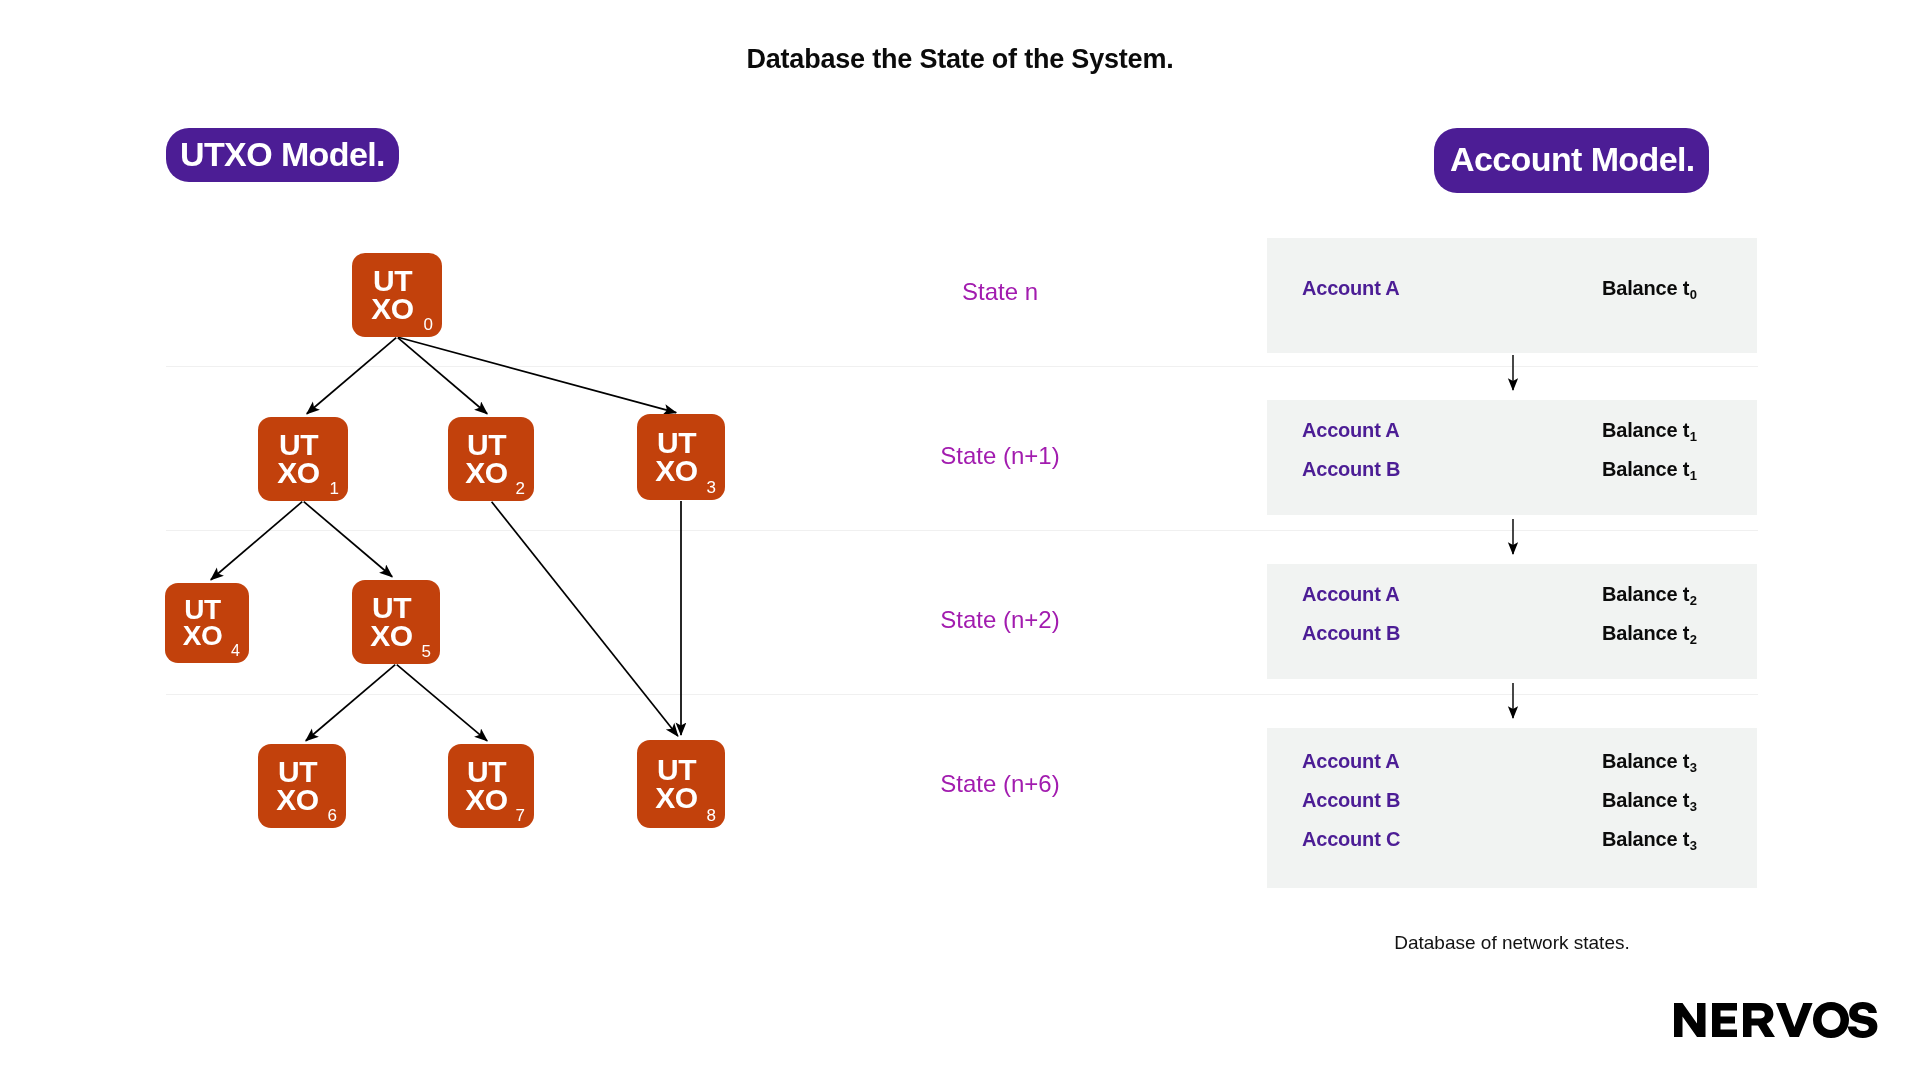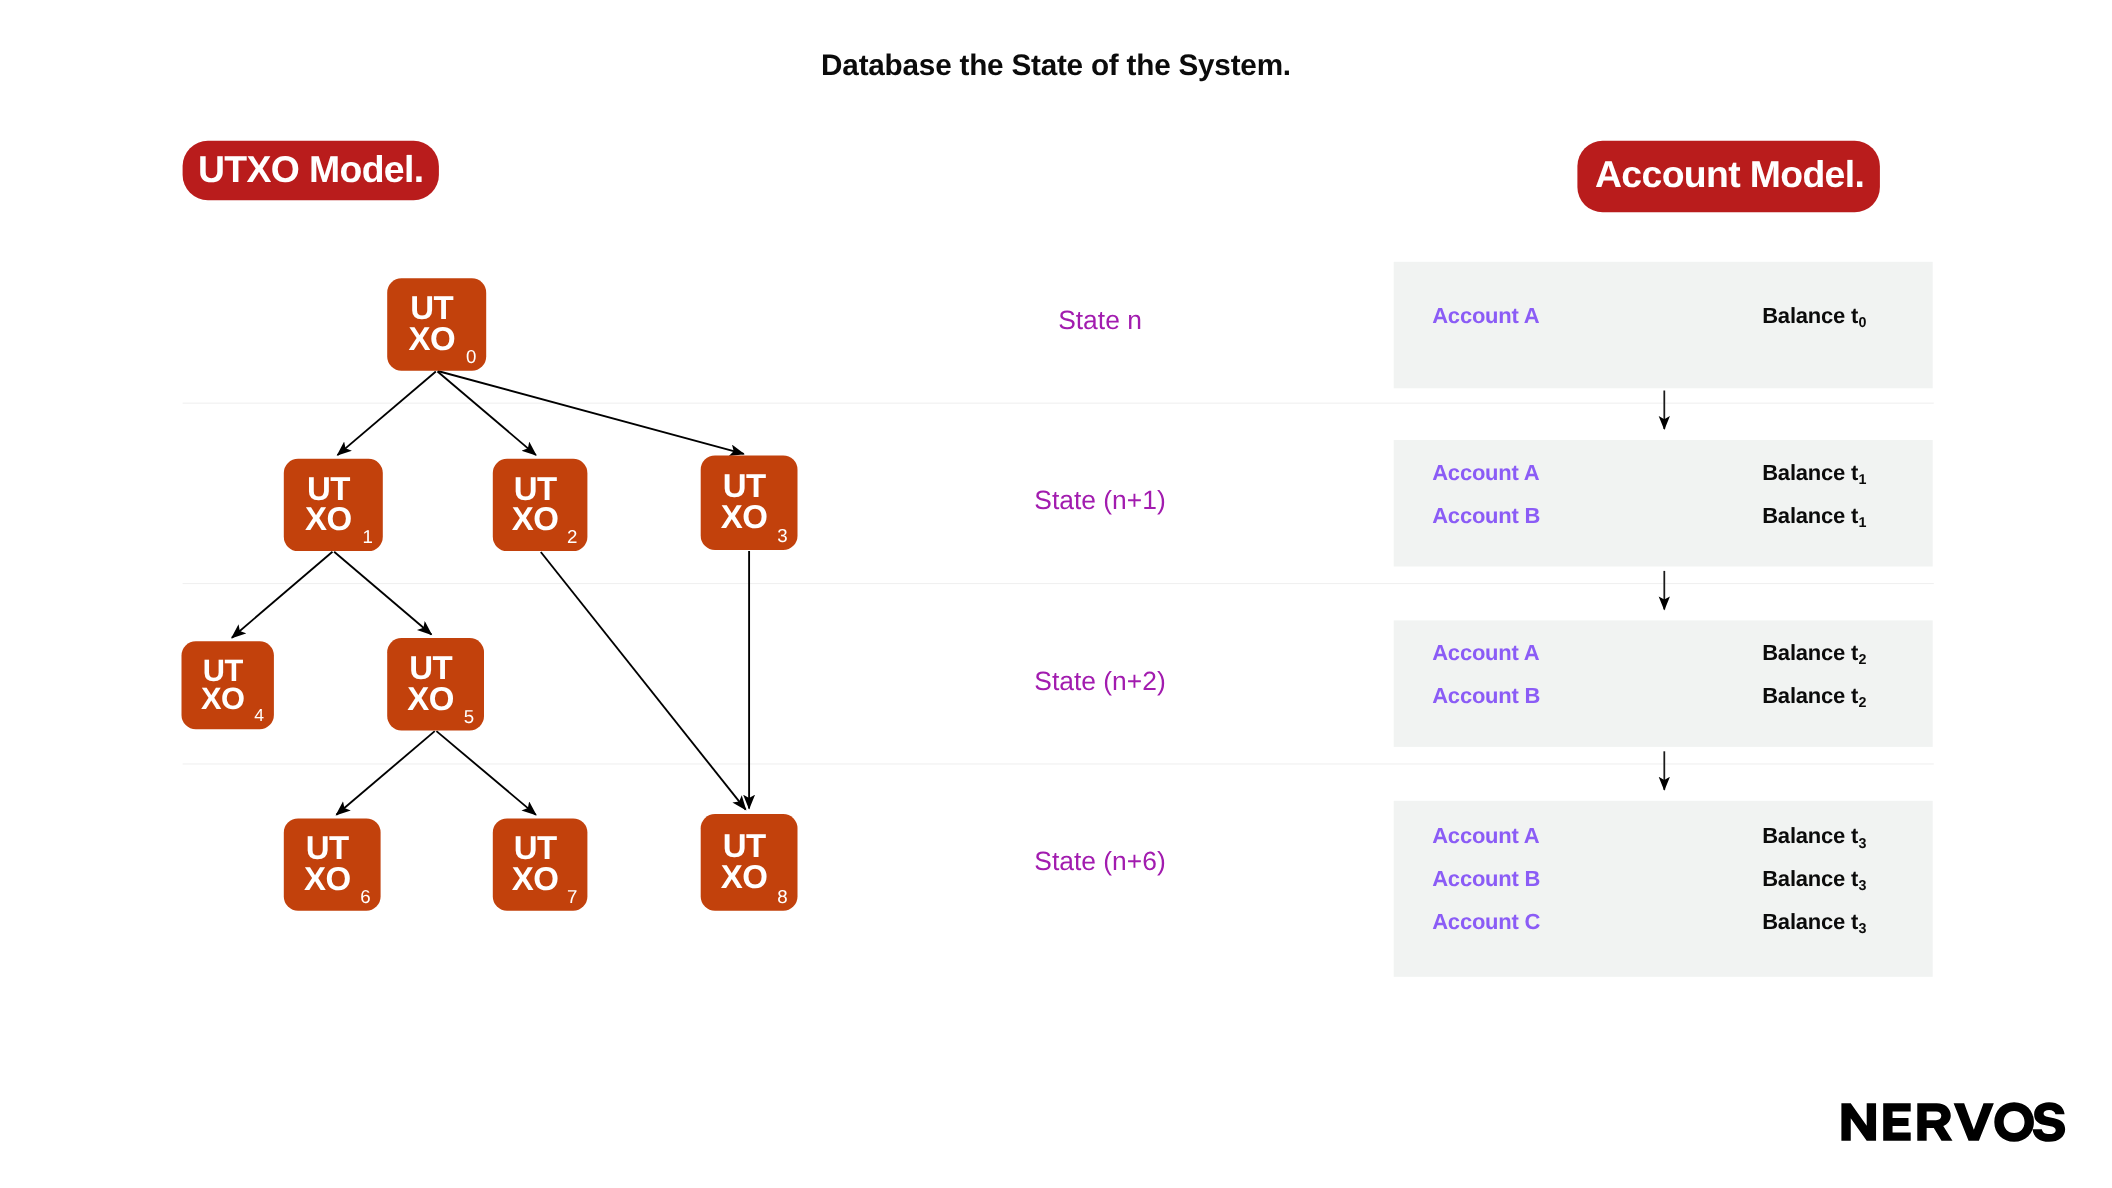--- a/index.html
+++ b/index.html
@@ -33,21 +33,21 @@
     text-align: center;
     font-size: 27px;
     font-weight: bold;
     letter-spacing: -0.2px;
     color: #0b0b0b;
   }
 
   
   .badge {
     position: absolute;
-    background: #b91c1c;
+    background: #4c1d95;
     color: #ffffff;
     font-weight: bold;
     letter-spacing: -0.6px;
     display: flex;
     align-items: center;
     box-sizing: border-box;
     border-radius: 23px;
   }
   .badge-utxo {
     left: 166px;
@@ -143,21 +143,21 @@
     align-items: baseline;
     height: 39px;
     padding: 0 0 0 35px;
     box-sizing: border-box;
   }
   .acct-name {
     font-size: 20px;
     font-weight: bold;
     width: 300px;
     letter-spacing: -0.2px;
-    color: #8b5cf6;
+    color: #4c1d95;
   }
   .acct-bal {
     font-size: 20px;
     font-weight: bold;
     letter-spacing: -0.2px;
     color: #0b0b0b;
   }
   .acct-bal sub, .acct-name sub {
     font-size: 13px;
     font-weight: bold;
@@ -361,20 +361,21 @@
     </div>
 
   <svg id="acct-arrows" viewBox="0 0 1920 1080">
     <g id="flow-group" stroke="#1a1a1a" stroke-width="1.6" fill="none">
         <line x1="1513" y1="355" x2="1513" y2="390" marker-end="url(#ah)"></line>
         <line x1="1513" y1="519" x2="1513" y2="554" marker-end="url(#ah)"></line>
         <line x1="1513" y1="683" x2="1513" y2="718" marker-end="url(#ah)"></line>
       </g>
   </svg>
 
+  <div class="caption caption-right">Database of network states.</div>
 
   <div class="logo">
     <svg width="208" height="38" viewBox="0 0 208 38">
 
       <path d="M2,2 L2,36 L10.5,36 L10.5,15.5 L25,36 L33.5,36 L33.5,2 L25,2 L25,22.5 L10.5,2 Z" fill="#000"></path>
 
       <path d="M40,2 L40,36 L65,36 L65,28.6 L48.5,28.6 L48.5,22.6 L63,22.6 L63,15.4 L48.5,15.4 L48.5,9.4 L65,9.4 L65,2 Z" fill="#000"></path>
 
       <path d="M71,2 L71,36 L79.5,36 L79.5,24.5 L86,24.5 L93,36 L103,36 L94.6,22.7 C99,20.8 101.4,17 101.4,13.3 C101.4,6.9 96.4,2 88.7,2 Z M79.5,9.4 L88,9.4 C91,9.4 92.8,11 92.8,13.4 C92.8,15.8 91,17.4 88,17.4 L79.5,17.4 Z" fill="#000"></path>
 

